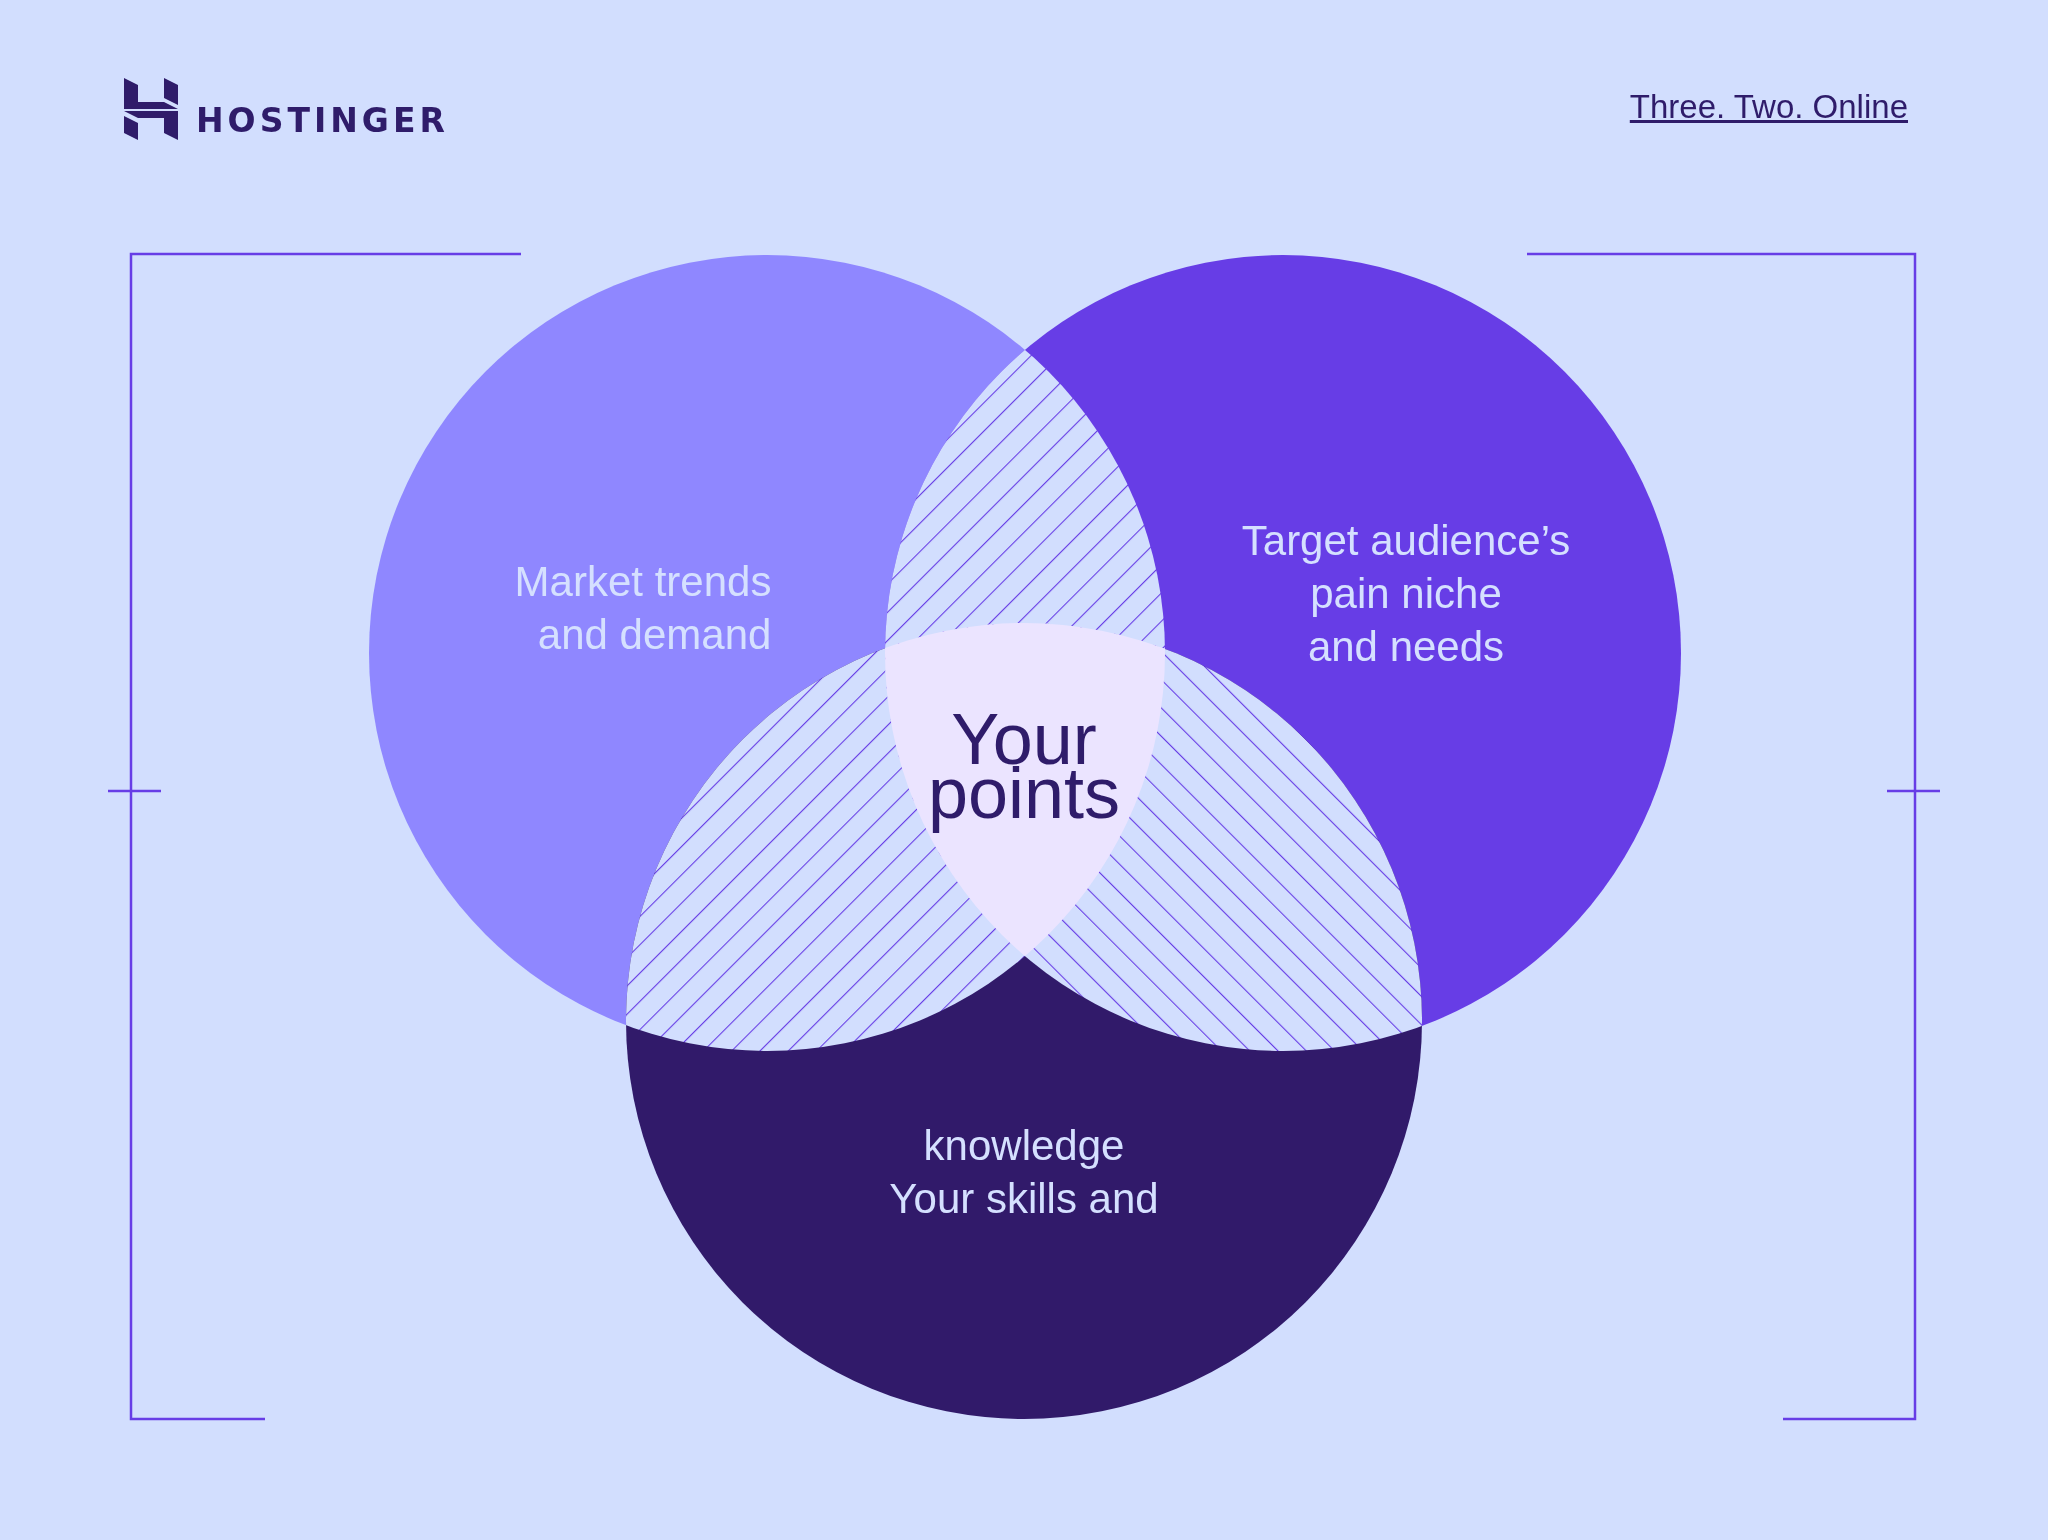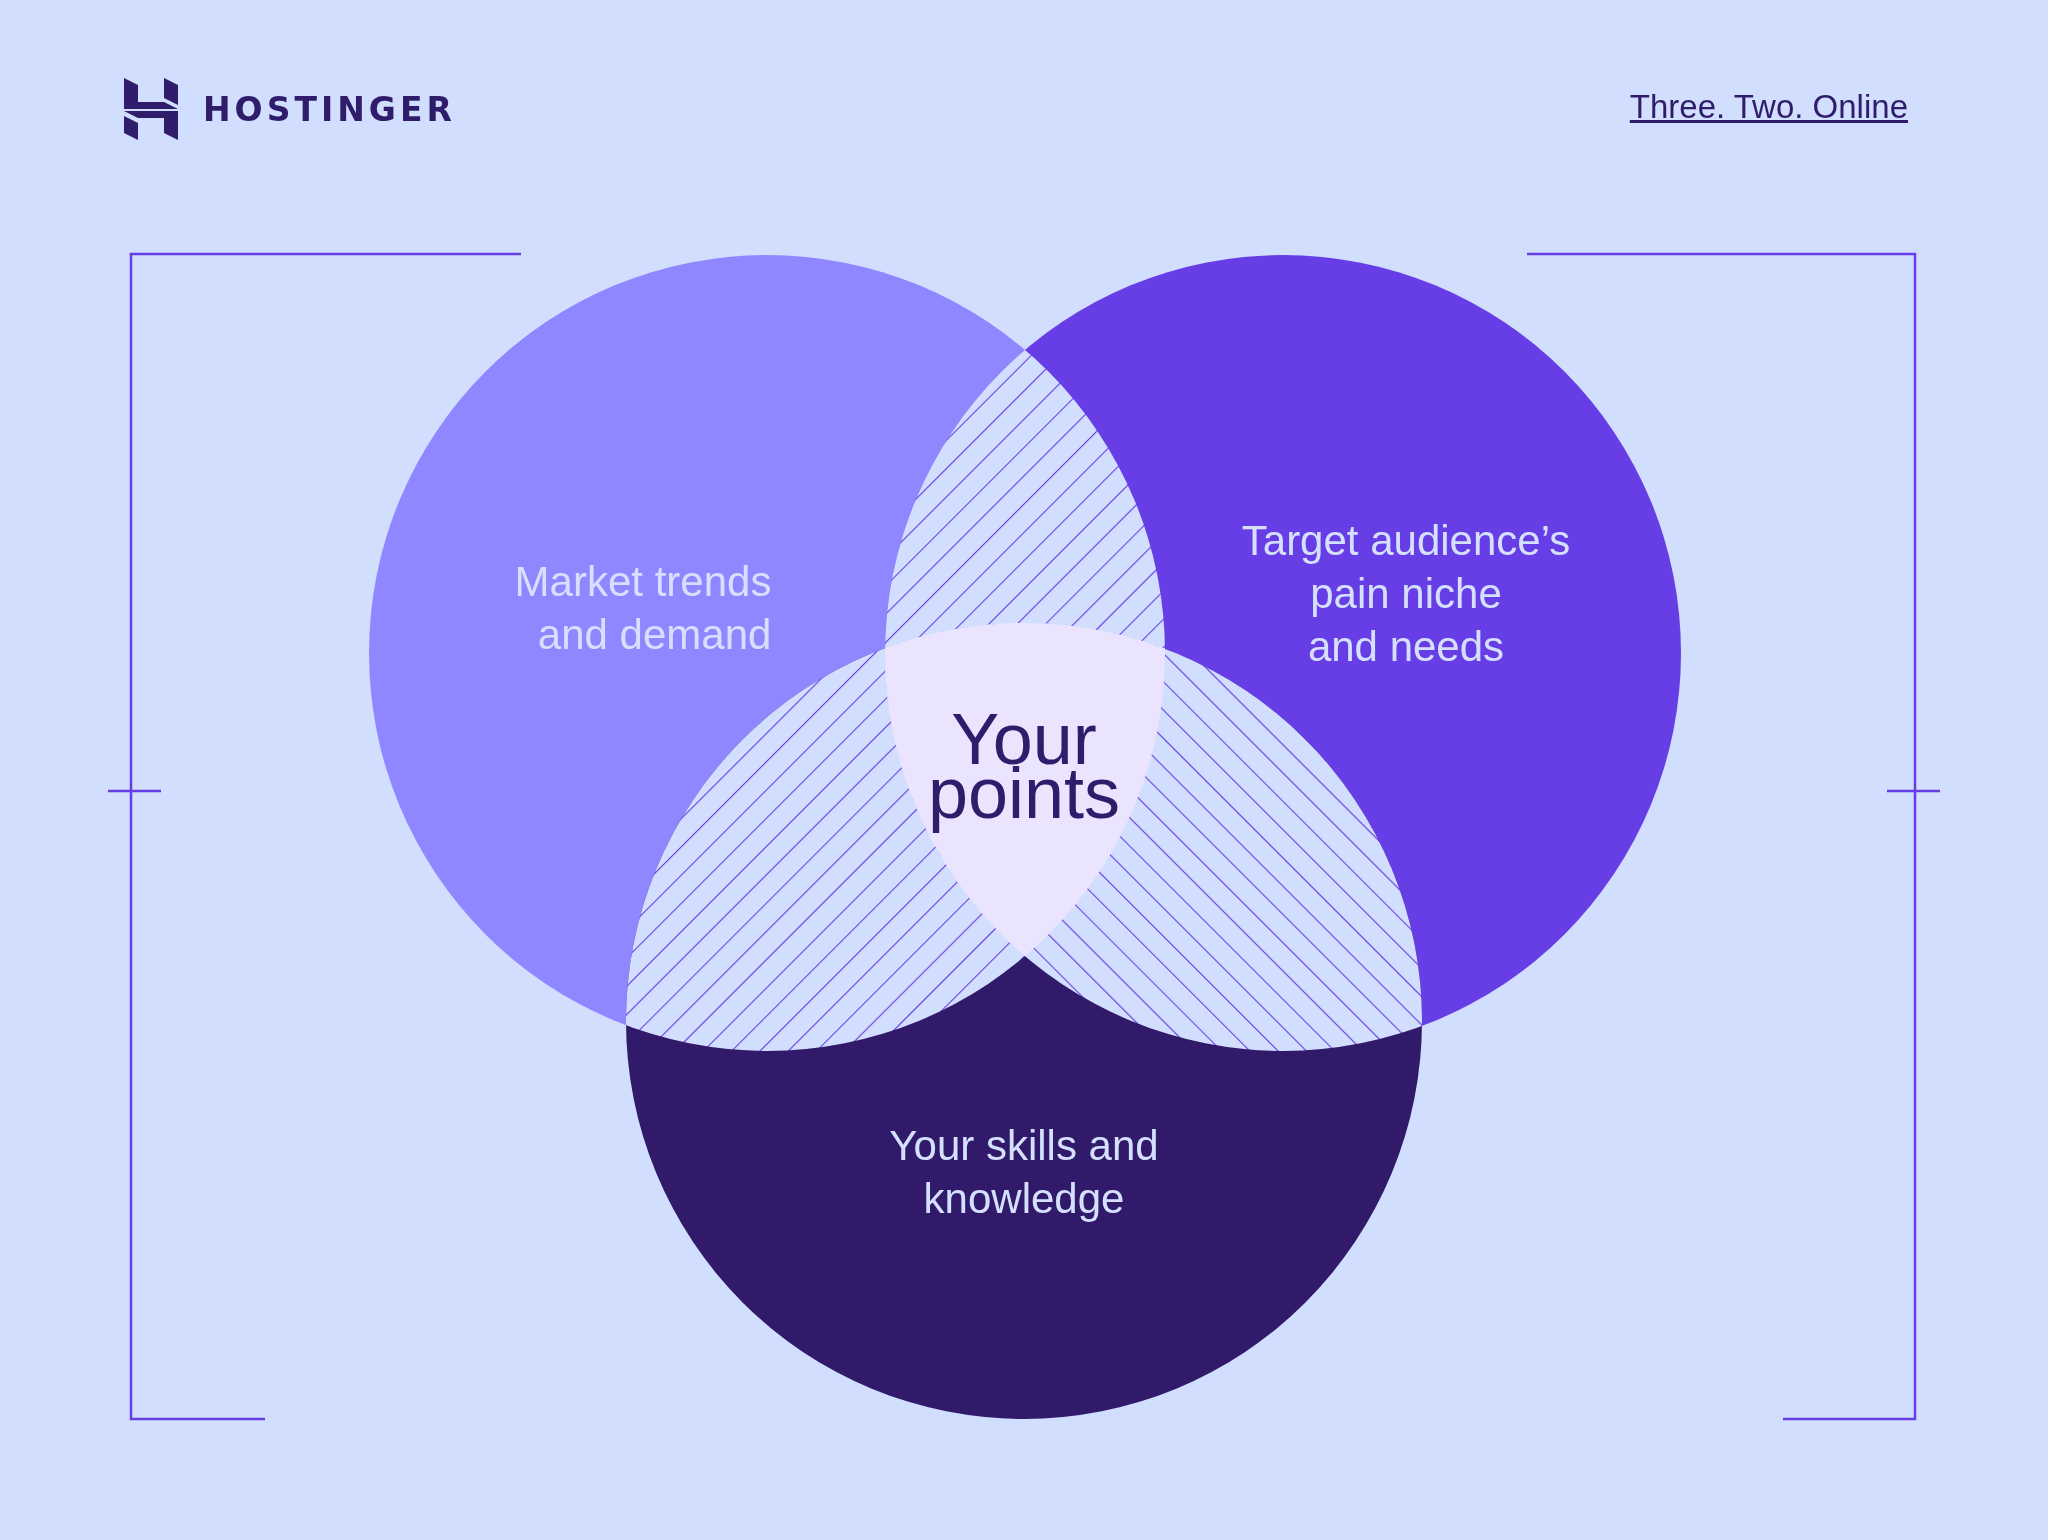--- a/index.html
+++ b/index.html
@@ -4,21 +4,21 @@
 <style>
   html, body { margin: 0; padding: 0; }
   body {
     width: 2048px; height: 1540px; overflow: hidden;
     background: #d2defe;
     font-family: "DejaVu Sans", sans-serif;
     position: relative;
   }
   .logo {
     position: absolute; left: 124px; top: 78px;
-    display: flex; align-items: center; gap: 25px;
+    display: flex; align-items: flex-end; gap: 18px;
   }
   .logo-mark { width: 54px; height: 62px; }
   .logo-text {
     font-family: "DejaVu Sans", sans-serif;
     font-weight: bold; font-size: 33px; letter-spacing: 4px;
     color: #2f1c6a;
   }
   .tagline {
     position: absolute; right: 140px; top: 88px;
     font-family: "Liberation Sans", sans-serif;
@@ -105,20 +105,20 @@
   <div>and demand</div>
 </div>
 
 <div class="label" style="left:1406px; top:593px;">
   <div>Target audience’s</div>
   <div>pain niche</div>
   <div>and needs</div>
 </div>
 
 <div class="label" style="left:1024px; top:1172px;">
+  <div>knowledge</div>
   <div>Your skills and</div>
-  <div>knowledge</div>
 </div>
 
 <div class="label center" style="left:1024px; top:766px;">
   <div>Your</div>
   <div>points</div>
 </div>
 
 </body></html>

